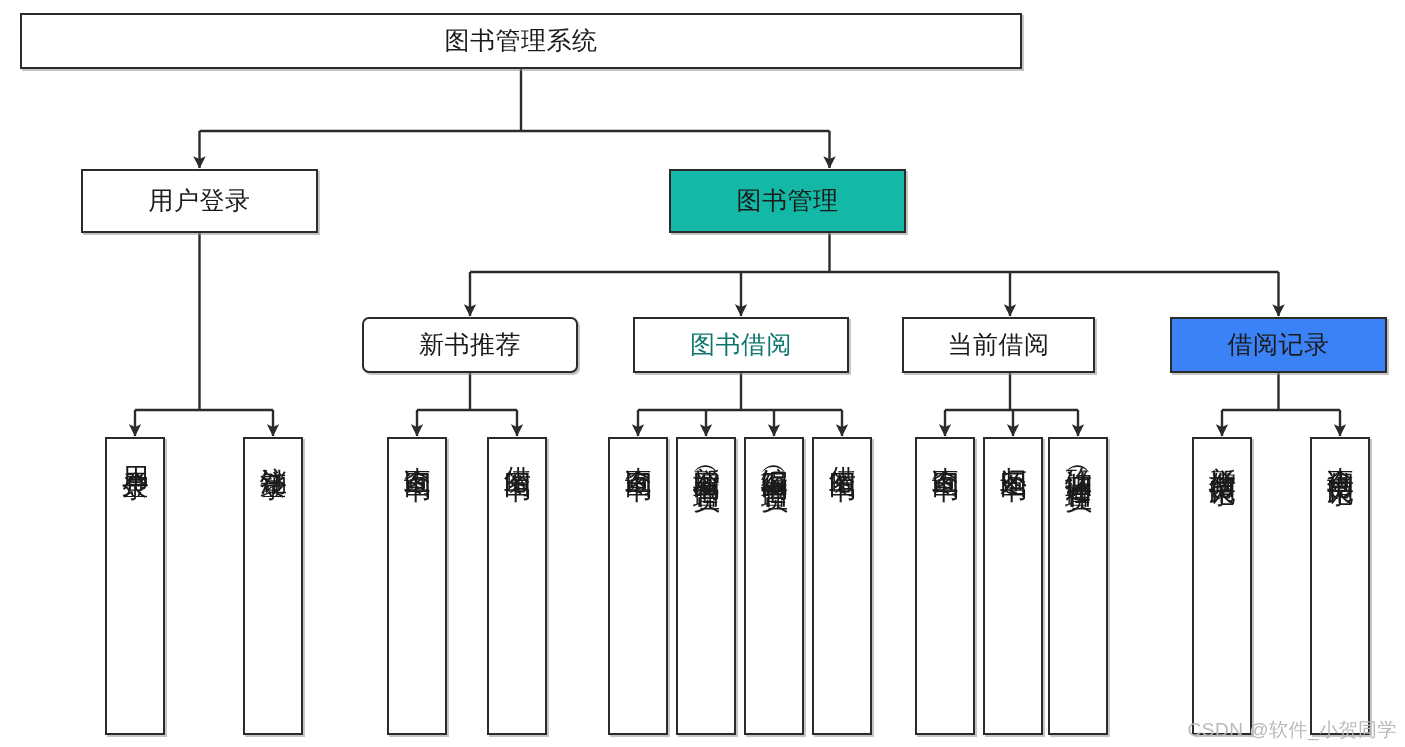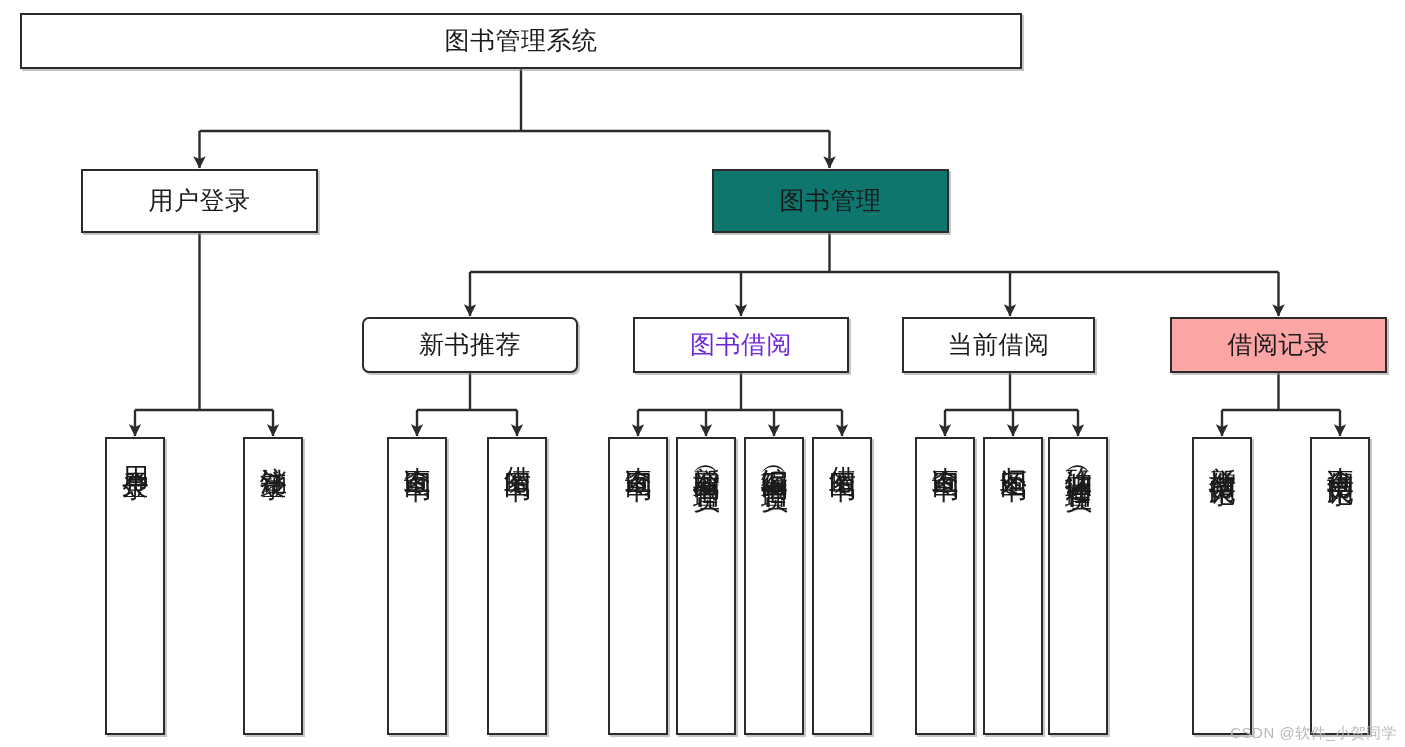--- a/index.html
+++ b/index.html
@@ -56,21 +56,21 @@
     writing-mode: vertical-rl;
     text-orientation: upright;
     font-size: 27px;
     letter-spacing: 3px;
     line-height: 1;
   }
   #watermark {
     position: absolute;
     right: 8px;
     bottom: 4px;
-    font-size: 15px;
+    font-size: 19px;
     color: #b9b9b9;
     letter-spacing: 0.5px;
     z-index: 5;
     white-space: nowrap;
     font-family: "Liberation Sans", "DejaVu Sans", sans-serif;
   }
 </style>
 </head>
 <body>
 
@@ -117,33 +117,33 @@
       <path d="M 1340 410 L 1340 436" stroke="#2b2b2b" stroke-width="2.4" fill="none" stroke-linecap="butt" marker-end="url(#arrow)"></path>
     </svg>
 
   <div id="node-layer">
       <div class="node horizontal" style="left: 20px; top: 13px; width: 1002px; height: 56px; border-color: rgb(43, 43, 43); background: rgb(255, 255, 255); color: rgb(26, 26, 26);">
         <span class="label">图书管理系统</span>
       </div>
       <div class="node horizontal" style="left: 81px; top: 169px; width: 237px; height: 64px; border-color: rgb(43, 43, 43); background: rgb(255, 255, 255); color: rgb(26, 26, 26);">
         <span class="label">用户登录</span>
       </div>
-      <div class="node horizontal" style="left: 712px; top: 169px; width: 237px; height: 64px; border-color: rgb(43, 43, 43); background: #0f766e; color: rgb(26, 26, 26);">
+      <div class="node horizontal" style="left: 669px; top: 169px; width: 237px; height: 64px; border-color: rgb(43, 43, 43); background: #14b8a6; color: rgb(26, 26, 26);">
         <span class="label">图书管理</span>
       </div>
       <div class="node horizontal" style="left: 362px; top: 317px; width: 216px; height: 56px; border-color: rgb(43, 43, 43); background: rgb(255, 255, 255); color: rgb(26, 26, 26); border-radius: 7px;">
         <span class="label">新书推荐</span>
       </div>
-      <div class="node horizontal" style="left: 633px; top: 317px; width: 216px; height: 56px; border-color: rgb(43, 43, 43); background: rgb(255, 255, 255); color: #6d28d9;">
+      <div class="node horizontal" style="left: 633px; top: 317px; width: 216px; height: 56px; border-color: rgb(43, 43, 43); background: rgb(255, 255, 255); color: #0f766e;">
         <span class="label">图书借阅</span>
       </div>
       <div class="node horizontal" style="left: 902px; top: 317px; width: 193px; height: 56px; border-color: rgb(43, 43, 43); background: rgb(255, 255, 255); color: rgb(26, 26, 26);">
         <span class="label">当前借阅</span>
       </div>
-      <div class="node horizontal" style="left: 1170px; top: 317px; width: 217px; height: 56px; border-color: rgb(43, 43, 43); background: #fca5a5; color: rgb(26, 26, 26);">
+      <div class="node horizontal" style="left: 1170px; top: 317px; width: 217px; height: 56px; border-color: rgb(43, 43, 43); background: #3b82f6; color: rgb(26, 26, 26);">
         <span class="label">借阅记录</span>
       </div>
       <div class="node vertical" style="left: 105px; top: 437px; width: 60px; height: 298px; border-color: rgb(43, 43, 43); background: rgb(255, 255, 255); color: rgb(26, 26, 26);">
         <span class="label">用户登录</span>
       </div>
       <div class="node vertical" style="left: 243px; top: 437px; width: 60px; height: 298px; border-color: rgb(43, 43, 43); background: rgb(255, 255, 255); color: rgb(26, 26, 26);">
         <span class="label">注销登录</span>
       </div>
       <div class="node vertical" style="left: 387px; top: 437px; width: 60px; height: 298px; border-color: rgb(43, 43, 43); background: rgb(255, 255, 255); color: rgb(26, 26, 26);">
         <span class="label">查询图书</span>

